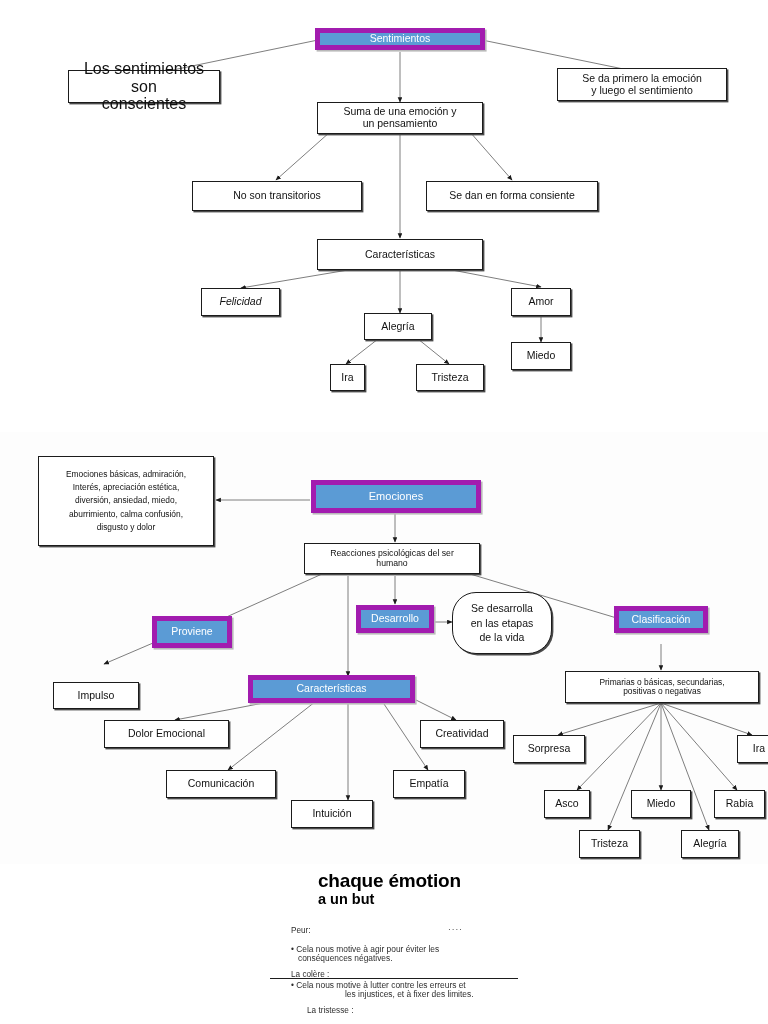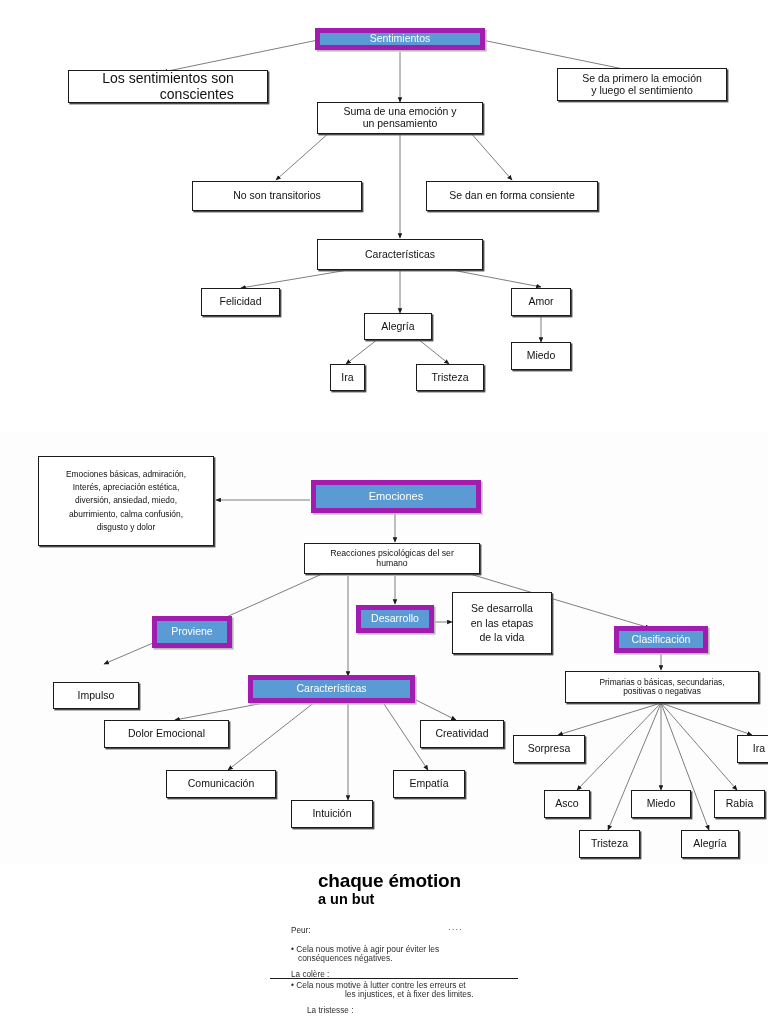--- a/index.html
+++ b/index.html
@@ -138,36 +138,36 @@
         <path d="M400,270 L400,313"></path>
         <path d="M452,270 L541,287"></path>
         <path d="M378,339 L346,364"></path>
         <path d="M418,339 L449,364"></path>
         <path d="M541,316 L541,342"></path>
       </g>
     </svg>
 
     <div class="node blue" style="left:315px; top:28px; width:170px; height:22px; font-size:10.5px;">Sentimientos</div>
 
-    <div class="node" style="left:68px; top:70px; width:200px; height:33px; font-size:14px;text-align:right;">Los sentimientos son
+    <div class="node" style="left:68px; top:70px; width:152px; height:33px; font-size:16px;">Los sentimientos son
 conscientes</div>
 
     <div class="node" style="left:557px; top:68px; width:170px; height:33px; font-size:10.5px;">Se da primero la emoción
 y luego el sentimiento</div>
 
     <div class="node" style="left:317px; top:102px; width:166px; height:32px; font-size:10.5px;">Suma de una emoción y
 un pensamiento</div>
 
     <div class="node" style="left:192px; top:181px; width:170px; height:30px; font-size:10.5px;">No son transitorios</div>
 
     <div class="node" style="left:426px; top:181px; width:172px; height:30px; font-size:10.5px;">Se dan en forma consiente</div>
 
     <div class="node" style="left:317px; top:239px; width:166px; height:31px; font-size:10.5px;">Características</div>
 
-    <div class="node" style="left:201px; top:288px; width:79px; height:28px; font-size:10.5px;">Felicidad</div>
+    <div class="node" style="left:201px; top:288px; width:79px; height:28px; font-size:10.5px;font-style:italic;">Felicidad</div>
 
     <div class="node" style="left:364px; top:313px; width:68px; height:27px; font-size:10.5px;">Alegría</div>
 
     <div class="node" style="left:511px; top:288px; width:60px; height:28px; font-size:10.5px;">Amor</div>
 
     <div class="node" style="left:330px; top:364px; width:35px; height:27px; font-size:10.5px;">Ira</div>
 
     <div class="node" style="left:416px; top:364px; width:68px; height:27px; font-size:10.5px;">Tristeza</div>
 
     <div class="node" style="left:511px; top:342px; width:60px; height:28px; font-size:10.5px;">Miedo</div>
@@ -227,25 +227,25 @@
 
     <div class="node" style="left:304px; top:111px; width:176px; height:31px; font-size:8.7px;">Reacciones psicológicas del ser
 humano</div>
 
     <div class="node blue" style="left:152px; top:184px; width:80px; height:32px; font-size:10.5px;">Proviene</div>
 
     <div class="node" style="left:53px; top:231px; width:86px; height:27px; font-size:10.5px;margin-top:19px;">Impulso</div>
 
     <div class="node blue" style="left:356px; top:173px; width:78px; height:28px; font-size:10.5px;">Desarrollo</div>
 
-    <div class="node" style="left:452px; top:160px; width:100px; height:62px; font-size:10.5px; line-height:1.4;">Se desarrolla
+    <div class="node" style="left:452px; top:160px; width:100px; height:62px; font-size:10.5px; line-height:1.4;border-radius:24px;">Se desarrolla
 en las etapas
 de la vida</div>
 
-    <div class="node blue" style="left:614px; top:194px; width:94px; height:27px; font-size:10.5px;">Clasificación</div>
+    <div class="node blue" style="left:614px; top:174px; width:94px; height:27px; font-size:10.5px;">Clasificación</div>
 
     <div class="node" style="left:565px; top:239px; width:194px; height:32px; font-size:8.4px;">Primarias o básicas, secundarias,
 positivas o negativas</div>
 
     <div class="node blue" style="left:248px; top:243px; width:167px; height:28px; font-size:10.5px;">Características</div>
 
     <div class="node" style="left:104px; top:288px; width:125px; height:28px; font-size:10.5px;">Dolor Emocional</div>
 
     <div class="node" style="left:166px; top:338px; width:110px; height:28px; font-size:10.5px;">Comunicación</div>
 

